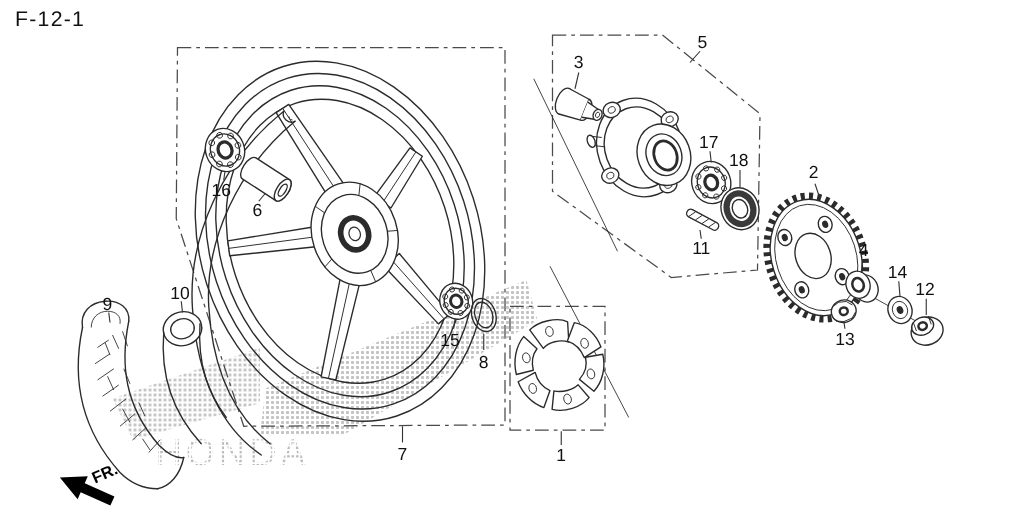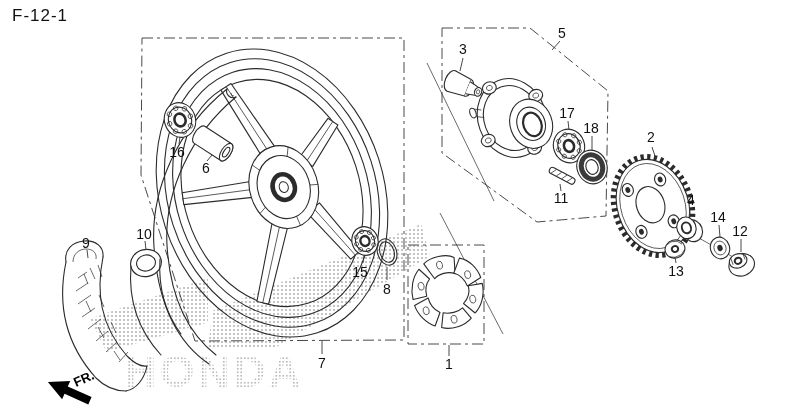--- a/index.html
+++ b/index.html
@@ -1,20 +1,20 @@
 <!DOCTYPE html>
 <html><head>
 <meta charset="utf-8">
 <style>
   html,body{margin:0;padding:0;background:#ffffff;}
   #stage{position:relative;width:810px;height:420px;background:#fff;overflow:hidden;
          font-family:"Liberation Sans",sans-serif;}
   .dots{position:absolute;background-image:radial-gradient(circle,#c4c4c4 1.1px,transparent 1.3px);
         background-size:4px 4px;}
-  #wm-text{position:absolute;left:124px;top:346px;font-size:45px;font-weight:700;
+  #wm-text{position:absolute;left:124px;top:346px;font-size:30px;font-weight:400;
            letter-spacing:3px;color:transparent;
            background-image:radial-gradient(circle,#bdbdbd 1.2px,transparent 1.35px);
            background-size:3.5px 3.5px;-webkit-background-clip:text;background-clip:text;}
   svg{position:absolute;left:0;top:0;}
   .ln{fill:none;stroke:#2b2b2b;stroke-width:1.1;stroke-linecap:round;stroke-linejoin:round;}
   .lnw{fill:#ffffff;stroke:#2b2b2b;stroke-width:1.1;stroke-linejoin:round;}
   .thin{fill:none;stroke:#2b2b2b;stroke-width:0.7;}
   .bx{fill:none;stroke:#4a4a4a;stroke-width:1;stroke-dasharray:11 4 3 4;}
   .ldr{fill:none;stroke:#333;stroke-width:0.9;}
   .lbl{font-family:"Liberation Sans",sans-serif;font-size:14px;fill:#101010;text-anchor:middle;}

